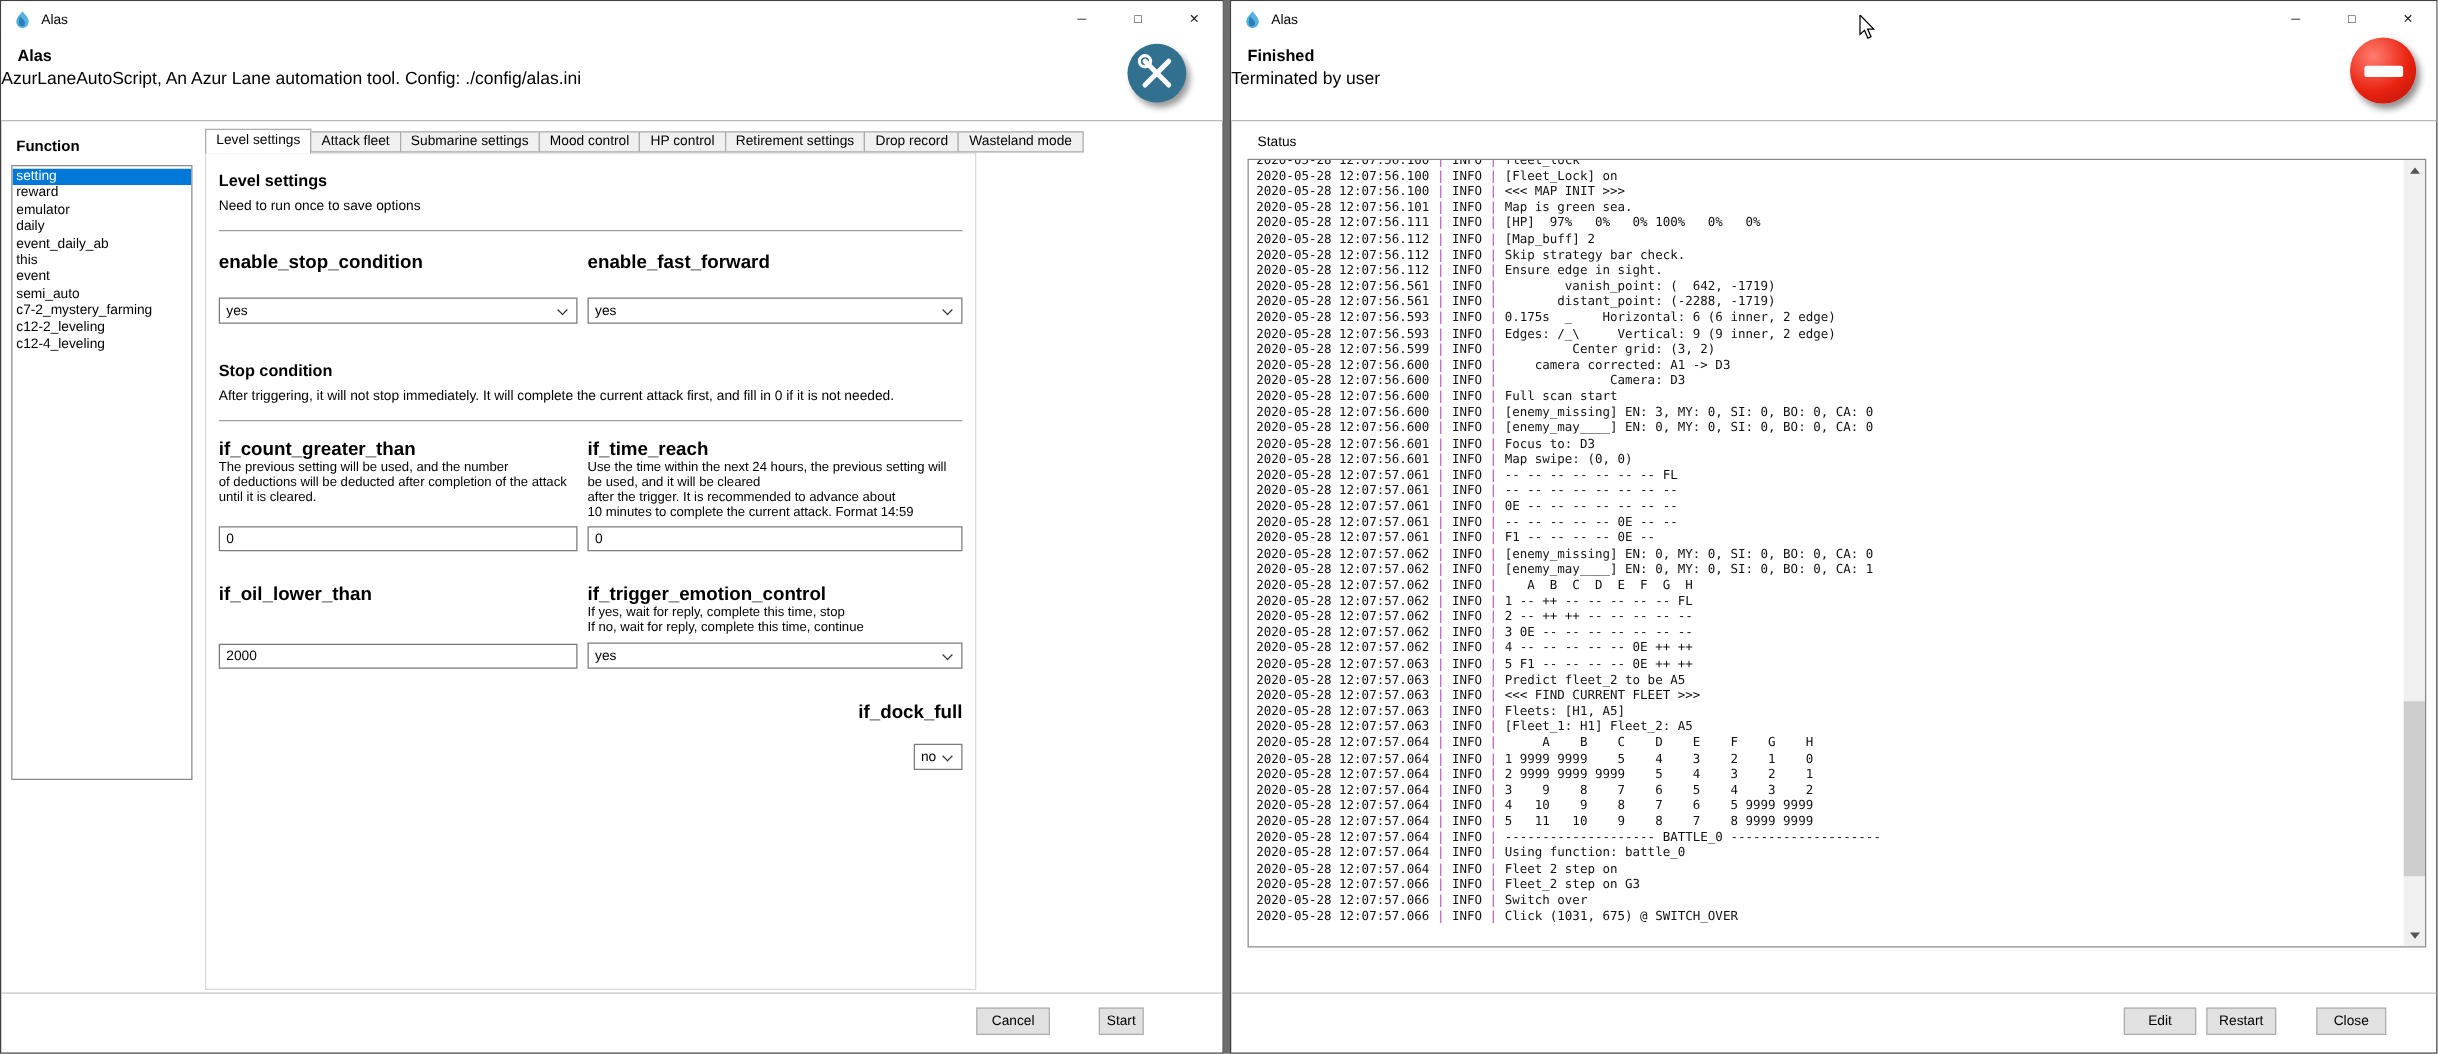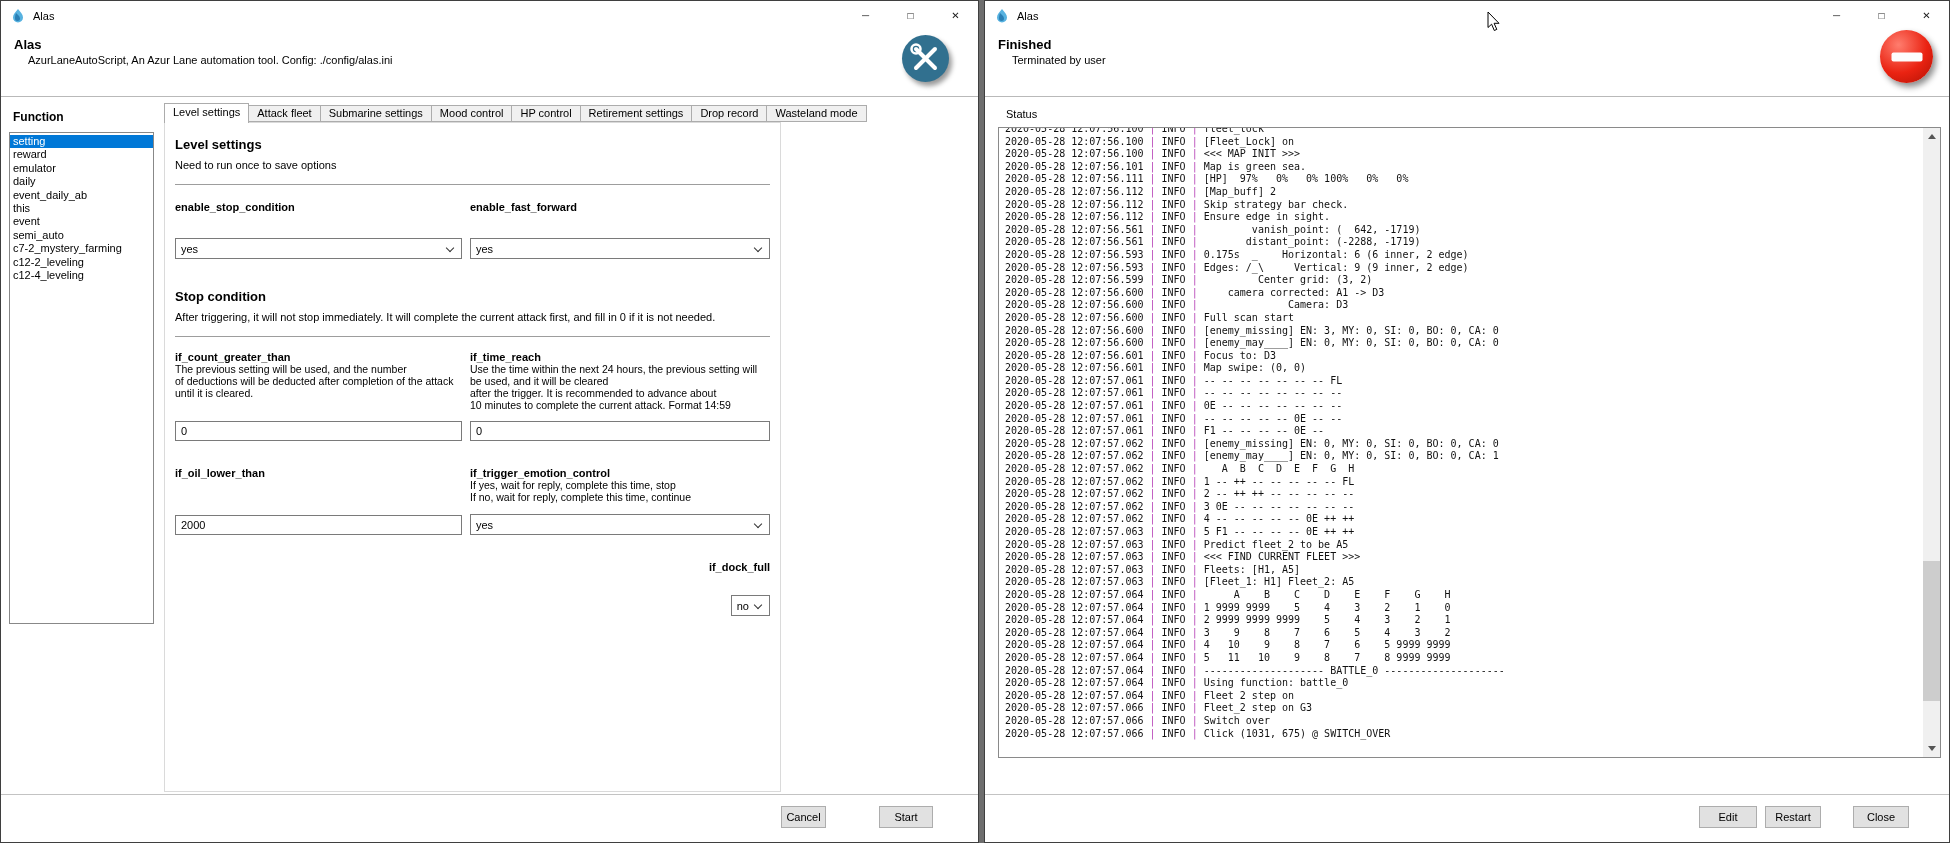--- a/index.html
+++ b/index.html
@@ -22,21 +22,21 @@
   .titlebar { position:relative; height:29px; background:#fff; display:flex; align-items:center; padding-left:9px; }
   .app-icon { width:16px; height:16px; margin-right:7px; display:inline-block; }
   .title-text { font-size:11px; }
   .win-controls { position:absolute; right:0; top:0; display:flex; height:29px; }
   .win-btn { width:45px; height:29px; display:flex; align-items:center; justify-content:center; font-size:10px; color:#1a1a1a; }
   .win-btn .glyph { line-height:1; }
 
   
   .header { position:relative; height:67px; border-bottom:1px solid #b9b9b9; background:#fff; }
   .hdr-title { font-size:13px; font-weight:bold; padding:7px 0 2px 13px; }
-  .hdr-sub { font-size:11px; padding-left:27px; }
+  .hdr-sub { font-size:14px; padding-left:0; }
   .tool-icon {
     position:absolute; right:29px; top:5px; width:47px; height:47px; border-radius:50%;
     background:#31708f; box-shadow:3px 4px 5px rgba(0,0,0,.40);
   }
   .stop-icon {
     position:absolute; right:16px; top:0px; width:53px; height:53px; border-radius:50%;
     background: radial-gradient(circle at 35% 28%, #ff7d6e 0%, #ea2312 55%, #b01104 100%);
     box-shadow:3px 4px 6px rgba(0,0,0,.45);
   }
   .stop-bar { position:absolute; left:50%; top:50%; transform:translate(-50%,-50%); width:31px; height:9px; background:#fdfdfd; border-radius:2px; }
@@ -66,21 +66,21 @@
     border:1px solid #dadada; background:#fff; padding:14px 10px 0 10px; overflow:hidden;
   }
 
   
   .sec-title { font-size:13px; font-weight:bold; }
   .sec-desc { font-size:11px; margin-top:7px; white-space:pre-line; }
   .rule { border:none; border-top:1px solid #9d9d9d; margin-top:13px; }
   .form-row { display:grid; grid-template-columns:287px 300px; column-gap:8px; }
   .cell { display:flex; flex-direction:column; }
   .cell-full { grid-column:1 / -1;align-items:flex-end; }
-  .f-label { font-size:11px; font-weight:bold; }
+  .f-label { font-size:15px; font-weight:bold; }
   .f-desc { font-size:10.5px; margin-top:0; white-space:pre-line; line-height:12px; }
   .w-select {
     position:relative; height:21px; border:1px solid #7a7a7a; background:#fff;
     font-size:11px; display:flex; align-items:center; padding:0 20px 0 5px; margin-top:auto;
   }
   .chev { position:absolute; right:8px; top:6px; width:6px; height:6px;
     border-right:1px solid #333; border-bottom:1px solid #333; transform:rotate(45deg); }
   .w-input {
     height:20px; border:1px solid #7a7a7a; background:#fff; font-size:11px;
     padding:0 5px; margin-top:auto; width:100%; font-family:"Liberation Sans",sans-serif;
@@ -90,22 +90,22 @@
   .row2 { margin-top:14px; min-height:90px; }
   .row3 { margin-top:26px; min-height:68px; }
   .row4 { margin-top:26px; min-height:55px; }
 
   
   .footer-line { position:absolute; left:0; right:0; top:793px; border-top:1px solid #c3c3c3; }
   .btn {
     position:absolute; top:805px; height:22px; background:#e1e1e1; border:1px solid #adadad;
     font-size:11px; display:flex; align-items:center; justify-content:center;
   }
-  #btn-cancel { left:780px; width:45px; }
-  #btn-start  { left:878px; width:54px; }
+  #btn-cancel { left:780px; width:59px; }
+  #btn-start  { left:878px; width:36px; }
   #btn-edit    { left:714px; width:58px; }
   #btn-restart { left:780px; width:56px; }
   #btn-close   { left:868px; width:56px; }
 
   
   .status-label { position:absolute; left:21px; top:107px; font-size:11px; }
   .log-box {
     position:absolute; left:13px; top:126px; width:943px; height:631px;
     border:1px solid #8a8a8a; background:#fff; overflow:hidden;
   }

